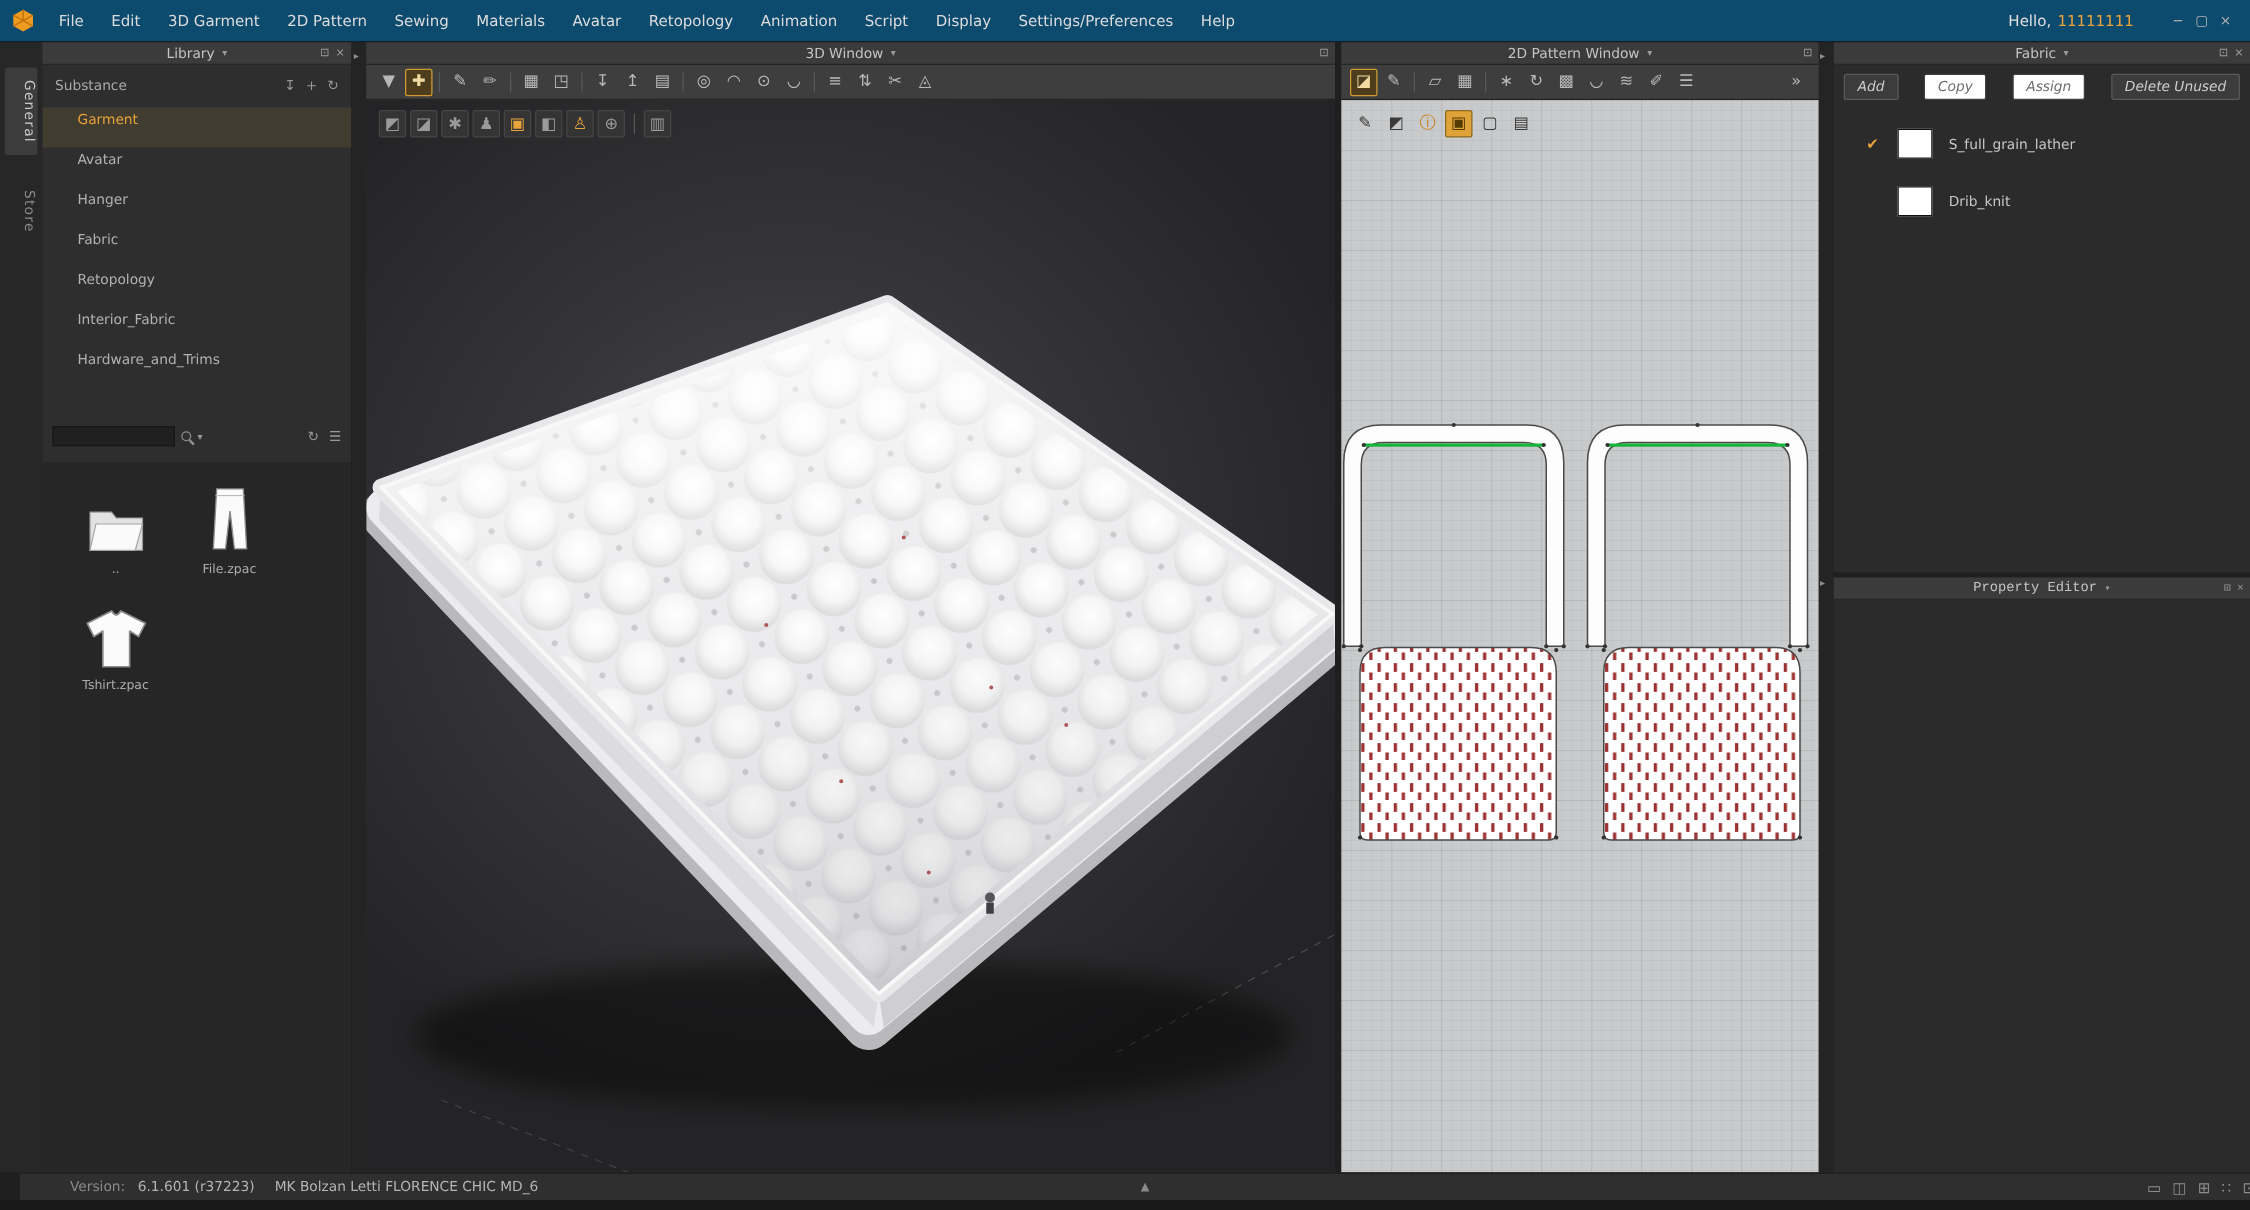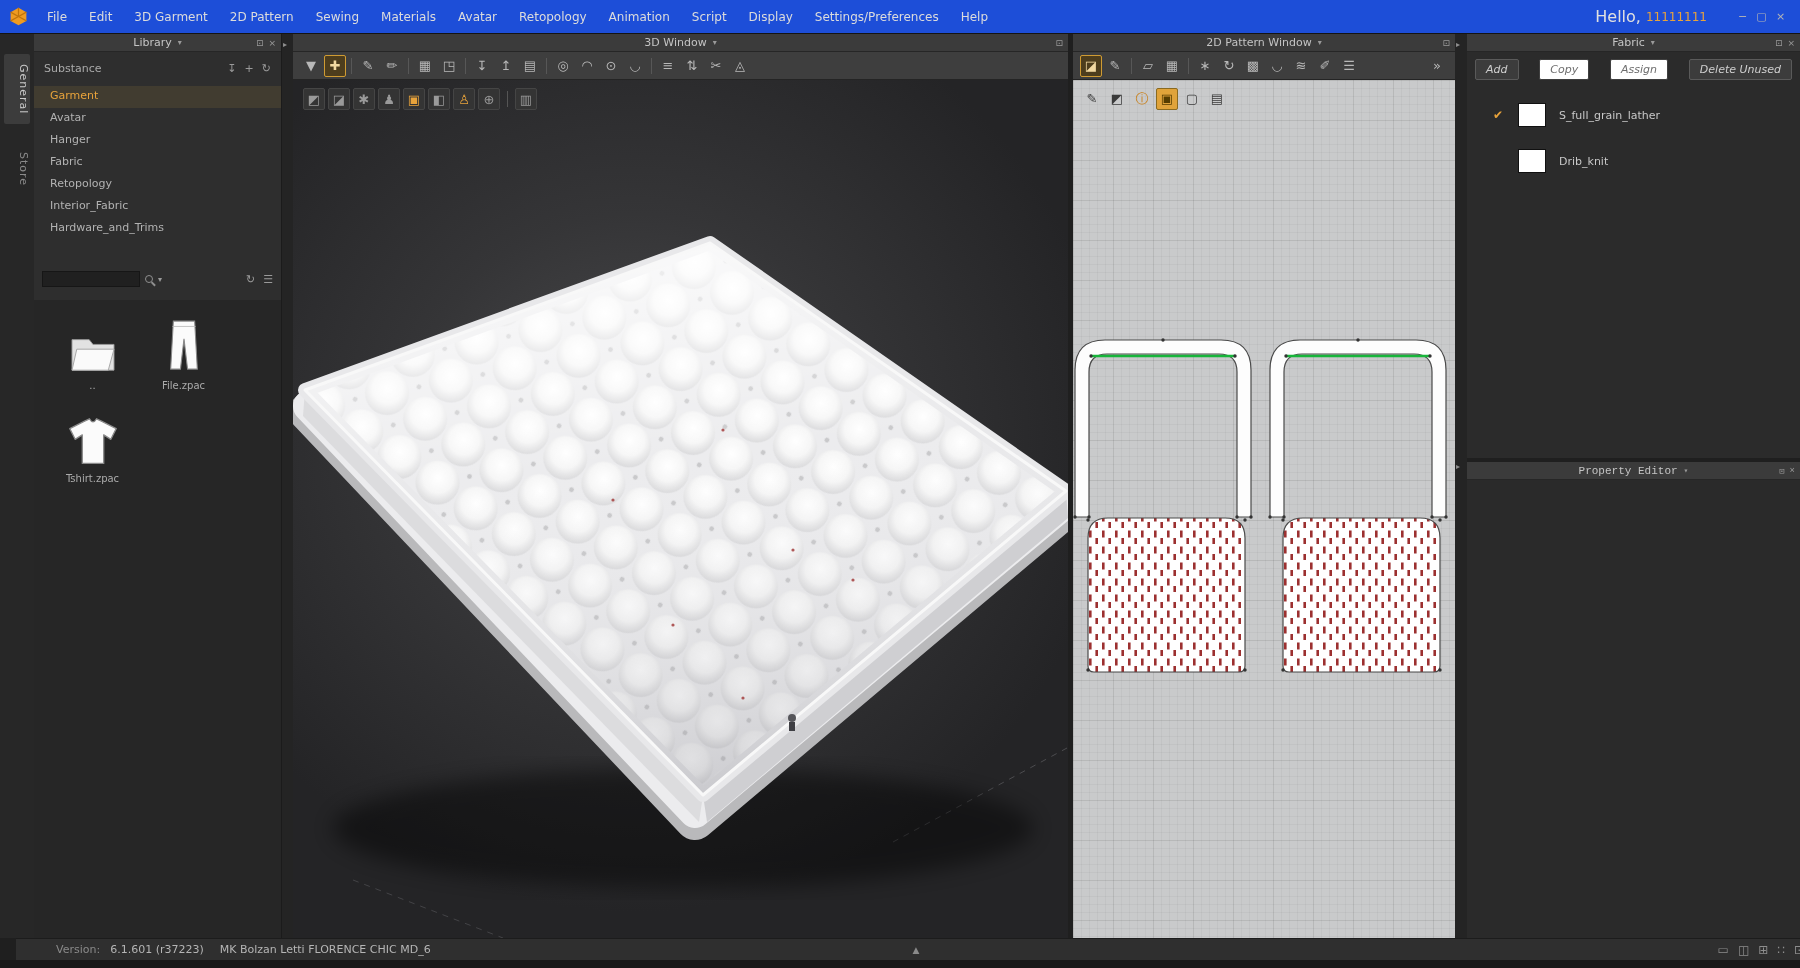--- a/index.html
+++ b/index.html
@@ -2,25 +2,25 @@
 <html><head>
 <meta charset="utf-8">
 <style>
   * { margin:0; padding:0; box-sizing:border-box; }
   html,body { width:1800px; height:968px; background:#1f1f1f; overflow:hidden;
     font-family:"DejaVu Sans","Liberation Sans",sans-serif; }
   .app { position:relative; width:1800px; height:968px; background:#1f1f1f; }
 
   
   #menubar { position:absolute; left:0; top:0; width:1800px; height:34px;
-    background:#1d4ed8; border-bottom:1px solid #141414; display:flex; align-items:center; }
+    background:#0c4a6e; border-bottom:1px solid #141414; display:flex; align-items:center; }
   .logo-box { width:36px; height:34px; display:flex; align-items:center; justify-content:center; }
   .menu-item { padding:0 11px; font-size:12px; color:#dcdcdc; height:34px; line-height:34px; cursor:default; }
   .menu-right { margin-left:auto; display:flex; align-items:center; }
-  .hello { font-size:16px; color:#e0e0e0; }
+  .hello { font-size:12px; color:#e0e0e0; }
   .hello-user { font-size:12px; color:#e8a33b; margin-left:5px; }
   .win-ctrls { display:flex; margin-left:26px; margin-right:10px; }
   .win-ctrls span { width:19px; text-align:center; font-size:11px; color:#b5b5b5; }
 
   
   #sidestrip { position:absolute; left:0; top:34px; width:34px; height:904px; background:#272727; }
   .vtab { writing-mode:vertical-rl; text-orientation:mixed; font-size:11px; color:#a8a8a8;
     padding:10px 0; width:26px; margin:0 auto; text-align:center; letter-spacing:1px; }
   .vtab.active { background:#3c3c3c; color:#c9c9c9; border-radius:2px; }
   .vtab + .vtab { margin-top:18px; color:#8a8a8a; }
@@ -34,21 +34,21 @@
   .phead-icons { position:absolute; right:5px; top:0; height:18px; display:flex; align-items:center; gap:5px;
     font-size:9px; color:#9a9a9a; }
 
   
   #library { position:absolute; left:34px; top:34px; width:248px; height:904px;
     background:#2e2e2e; display:flex; flex-direction:column; border-right:1px solid #1b1b1b; }
   .fav-row { height:24px; display:flex; align-items:center; padding:0 10px; margin-top:4px; }
   .fav-label { font-size:11px; color:#aaaaaa; }
   .fav-icons { margin-left:auto; display:flex; gap:8px; font-size:11px; color:#9a9a9a; }
   .cat-list { margin-top:6px; }
-  .cat-item { height:22px; line-height:19px; padding-left:16px; font-size:11px; color:#b2b2b2; cursor:default; }
+  .cat-item { height:32px; line-height:19px; padding-left:28px; font-size:11px; color:#b2b2b2; cursor:default; }
   .cat-item.active { background:#413c30; color:#e8a33b; }
   .search-row { height:26px; display:flex; align-items:center; padding:0 8px; margin-top:26px; gap:5px; }
   .search-input { width:98px; height:16px; background:#202020; border:1px solid #161616; color:#cccccc; font-size:10px; padding:0 4px; }
   .mag { position:relative; width:8px; height:8px; border:1.5px solid #8f8f8f; border-radius:50%; display:inline-block; }
   .mag::after { content:""; position:absolute; width:5px; height:1.5px; background:#8f8f8f;
     transform:rotate(45deg); right:-4px; bottom:-2px; }
   .sr-drop { font-size:8px; color:#9a9a9a; }
   .sr-right { margin-left:auto; display:flex; gap:8px; font-size:11px; color:#9a9a9a; }
   .thumbs { flex:1; margin-top:8px; background:#262626; padding:14px 20px; display:flex; flex-wrap:wrap;
     align-content:flex-start; column-gap:14px; row-gap:16px; }

